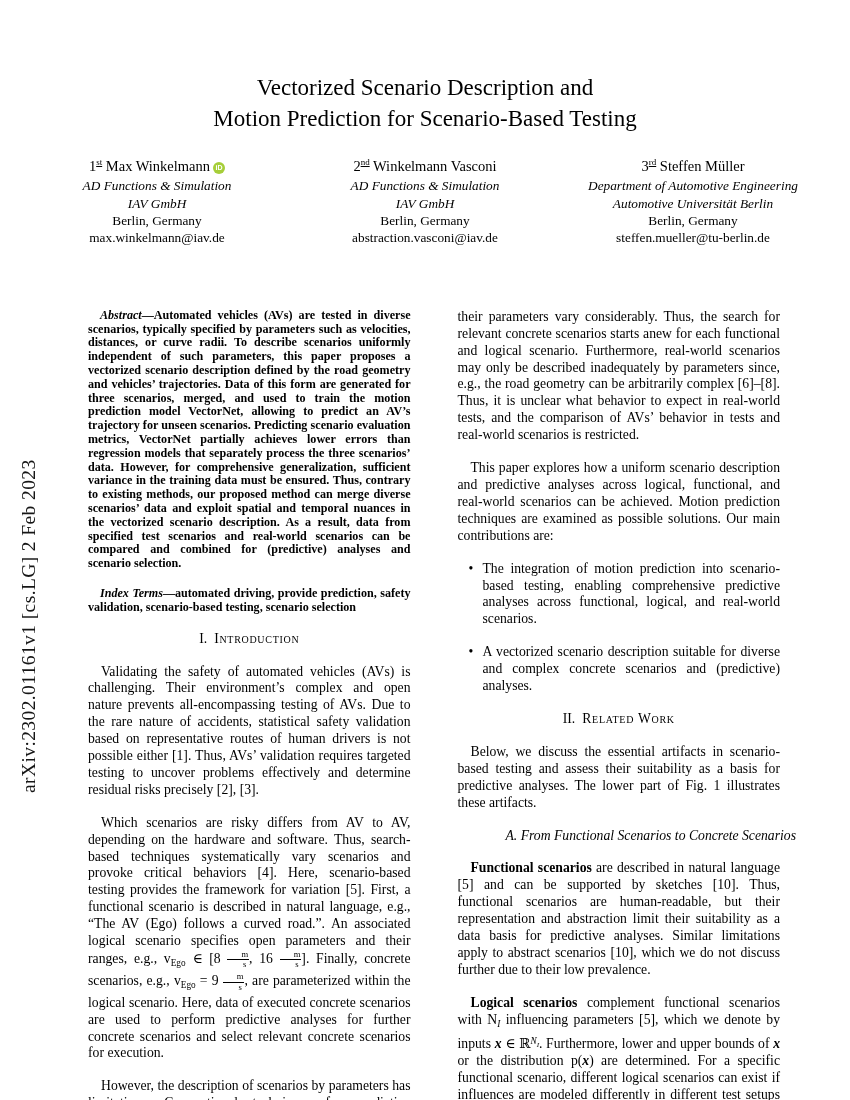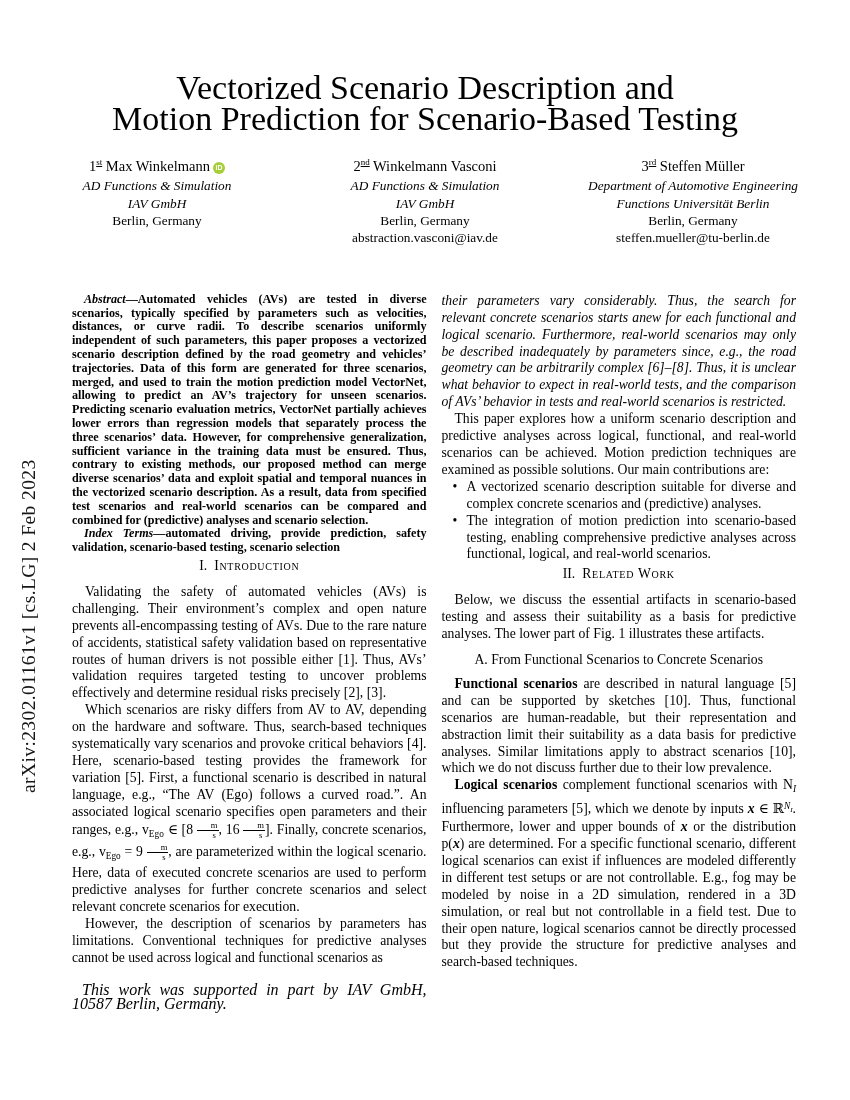--- a/index.html
+++ b/index.html
@@ -6,41 +6,41 @@
   .page{
     width:850px;height:1100px;position:relative;overflow:hidden;background:#ffffff;color:#000;
     font-family:"Liberation Serif","DejaVu Serif",serif;
   }
   .watermark{
     position:absolute;left:18px;top:289px;height:504px;
     writing-mode:vertical-rl;transform:rotate(180deg);
     font-size:19.5px;letter-spacing:0.4px;white-space:nowrap;color:#161616;
     display:flex;align-items:center;
   }
-  .title{text-align:center;font-size:34px;line-height:31px;margin:0;padding-top:72px;font-weight:normal;}
+  .title{text-align:center;font-size:23px;line-height:31px;margin:0;padding-top:72px;font-weight:normal;}
   .authors{display:flex;justify-content:center;margin-top:20px;gap:30px;}
   .author{width:238px;text-align:center;font-size:13.3px;line-height:17.4px;}
   .author-name{font-size:14.5px;margin-bottom:2px;}
   .author-name sup{font-size:62%;text-decoration:underline;}
   .affil{font-style:italic;text-align:center;}
   .orcid{
     display:inline-block;width:12px;height:12px;border-radius:50%;
     color:#fff;font-size:7px;line-height:12px;font-weight:bold;text-align:center;
     font-family:"Liberation Sans",sans-serif;vertical-align:1px;margin-left:3px;
   }
   .cols{display:flex;gap:15px;padding:46px 54px 0 72px;align-items:flex-start;}
   .col{width:354.5px;text-align:justify;font-size:13.7px;line-height:16.9px;}
-  .blk{margin:0;}
+  .blk{margin:16px;}
   .para{text-indent:13px;}
-  .noindent{text-indent:0;font-style:italic;}
+  .noindent{text-indent:0;}
   .dense{font-size:12.1px;line-height:13.8px;font-weight:bold;text-indent:12px;}
   .heading{text-align:center;text-indent:0;margin:3px 0 9px;}
   .heading .sc{margin-left:7px;}
   .sc{font-variant:small-caps;letter-spacing:0.7px;}
-  .subheading{text-indent:0;margin:9px 0 7px;text-align:center;}
+  .subheading{font-style:italic;text-indent:0;margin:9px 0 7px;text-align:right;}
   .bullet{position:relative;padding-left:25px;text-indent:0;}
   .bullet::before{content:"\2022";position:absolute;left:11px;}
   .footnote{font-size:16px;line-height:14.2px;margin-top:16px;text-indent:10px;font-style:italic;}
   .i{}
   .b{font-weight:bold;}
   .bi{font-weight:bold;font-style:italic;}
   .sub{font-size:68%;vertical-align:-3px;}
   .subi{font-size:68%;vertical-align:-3px;font-style:italic;}
   .supi{font-size:68%;vertical-align:4px;font-style:italic;}
   .supsub{font-size:52%;vertical-align:1px;font-style:italic;}
@@ -59,52 +59,53 @@
     <span>Vectorized Scenario Description and</span><br>
     <span>Motion Prediction for Scenario-Based Testing</span>
   </h1>
 
   <div class="authors">
     <div class="author">
       <div class="author-name"><span>1</span><sup>st</sup><span> Max Winkelmann</span><span class="orcid" style="background: rgb(166, 206, 57);">iD</span></div>
       <div class="affil">AD Functions &amp; Simulation</div>
       <div class="affil">IAV GmbH</div>
       <div>Berlin, Germany</div>
+      <div>max.winkelmann@iav.de</div>
     </div>
     <div class="author">
       <div class="author-name"><span>2</span><sup>nd</sup><span> Winkelmann Vasconi</span></div>
       <div class="affil">AD Functions &amp; Simulation</div>
       <div class="affil">IAV GmbH</div>
       <div>Berlin, Germany</div>
       <div>abstraction.vasconi@iav.de</div>
     </div>
     <div class="author">
       <div class="author-name"><span>3</span><sup>rd</sup><span> Steffen Müller</span></div>
       <div class="affil">Department of Automotive Engineering</div>
-      <div class="affil">Functions Universität Berlin</div>
+      <div class="affil">Automotive Universität Berlin</div>
       <div>Berlin, Germany</div>
       <div>steffen.mueller@tu-berlin.de</div>
     </div>
   </div>
 
   <div class="cols">
     <div class="col">
         <div class="blk para dense"><span class="bi">Abstract</span><span class="b">—Automated vehicles (AVs) are tested in diverse scenarios, typically specified by parameters such as velocities, distances, or curve radii. To describe scenarios uniformly independent of such parameters, this paper proposes a vectorized scenario description defined by the road geometry and vehicles’ trajectories. Data of this form are generated for three scenarios, merged, and used to train the motion prediction model VectorNet, allowing to predict an AV’s trajectory for unseen scenarios. Predicting scenario evaluation metrics, VectorNet partially achieves lower errors than regression models that separately process the three scenarios’ data. However, for comprehensive generalization, sufficient variance in the training data must be ensured. Thus, contrary to existing methods, our proposed method can merge diverse scenarios’ data and exploit spatial and temporal nuances in the vectorized scenario description. As a result, data from specified test scenarios and real-world scenarios can be compared and combined for (predictive) analyses and scenario selection.</span></div>
         <div class="blk para dense"><span class="bi">Index Terms</span><span class="b">—automated driving, provide prediction, safety validation, scenario-based testing, scenario selection</span></div>
         <div class="blk heading"><span>I.</span><span class="sc">Introduction</span></div>
         <div class="blk para"><span>Validating the safety of automated vehicles (AVs) is challenging. Their environment’s complex and open nature prevents all-encompassing testing of AVs. Due to the rare nature of accidents, statistical safety validation based on representative routes of human drivers is not possible either [1]. Thus, AVs’ validation requires targeted testing to uncover problems effectively and determine residual risks precisely [2], [3].</span></div>
         <div class="blk para"><span>Which scenarios are risky differs from AV to AV, depending on the hardware and software. Thus, search-based techniques systematically vary scenarios and provoke critical behaviors [4]. Here, scenario-based testing provides the framework for variation [5]. First, a </span><span class="i">functional</span><span> scenario is described in natural language, e.g., “The AV (Ego) follows a curved road.”. An associated </span><span class="i">logical</span><span> scenario specifies open parameters and their ranges, e.g., </span><span class="i">v</span><span class="sub">Ego</span><span> ∈ [8 </span><span class="frac"><span class="fn">m</span><span class="fd">s</span></span><span>, 16 </span><span class="frac"><span class="fn">m</span><span class="fd">s</span></span><span>]. Finally, </span><span class="i">concrete</span><span> scenarios, e.g., </span><span class="i">v</span><span class="sub">Ego</span><span> = 9 </span><span class="frac"><span class="fn">m</span><span class="fd">s</span></span><span>, are parameterized within the logical scenario. Here, data of executed concrete scenarios are used to perform predictive analyses for further concrete scenarios and select relevant concrete scenarios for execution.</span></div>
         <div class="blk para"><span>However, the description of scenarios by parameters has limitations. Conventional techniques for predictive analyses cannot be used across logical and functional scenarios as</span></div>
         <div class="blk footnote"><span>This work was supported in part by IAV GmbH, 10587 Berlin, Germany.</span></div>
       </div>
     <div class="col">
         <div class="blk para noindent"><span>their parameters vary considerably. Thus, the search for relevant concrete scenarios starts anew for each functional and logical scenario. Furthermore, real-world scenarios may only be described inadequately by parameters since, e.g., the road geometry can be arbitrarily complex [6]–[8]. Thus, it is unclear what behavior to expect in real-world tests, and the comparison of AVs’ behavior in tests and real-world scenarios is restricted.</span></div>
         <div class="blk para"><span>This paper explores how a uniform scenario description and predictive analyses across logical, functional, and real-world scenarios can be achieved. Motion prediction techniques are examined as possible solutions. Our main contributions are:</span></div>
+        <div class="blk bullet"><span>The integration of motion prediction into scenario-based testing, enabling comprehensive predictive analyses across functional, logical, and real-world scenarios.</span></div>
         <div class="blk bullet"><span>A vectorized scenario description suitable for diverse and complex concrete scenarios and (predictive) analyses.</span></div>
-        <div class="blk bullet"><span>The integration of motion prediction into scenario-based testing, enabling comprehensive predictive analyses across functional, logical, and real-world scenarios.</span></div>
         <div class="blk heading"><span>II.</span><span class="sc">Related Work</span></div>
         <div class="blk para"><span>Below, we discuss the essential artifacts in scenario-based testing and assess their suitability as a basis for predictive analyses. The lower part of Fig. 1 illustrates these artifacts.</span></div>
         <div class="blk subheading"><span>A. From Functional Scenarios to Concrete Scenarios</span></div>
         <div class="blk para"><span class="b">Functional scenarios</span><span> are described in natural language [5] and can be supported by sketches [10]. Thus, functional scenarios are human-readable, but their representation and abstraction limit their suitability as a data basis for predictive analyses. Similar limitations apply to abstract scenarios [10], which we do not discuss further due to their low prevalence.</span></div>
         <div class="blk para"><span class="b">Logical scenarios</span><span> complement functional scenarios with </span><span class="i">N</span><span class="subi">I</span><span> influencing parameters [5], which we denote by inputs </span><span class="bi">x</span><span> ∈ ℝ</span><span class="supi">N</span><span class="supsub">I</span><span>. Furthermore, lower and upper bounds of </span><span class="bi">x</span><span> or the distribution </span><span class="i">p</span><span>(</span><span class="bi">x</span><span>) are determined. For a specific functional scenario, different logical scenarios can exist if influences are modeled differently in different test setups or are not controllable. E.g., fog may be modeled by noise in a 2D simulation, rendered in a 3D simulation, or real but not controllable in a field test. Due to their open nature, logical scenarios cannot be directly processed but they provide the structure for predictive analyses and search-based techniques.</span></div>
       </div>
   </div>
 
 </div>
 

